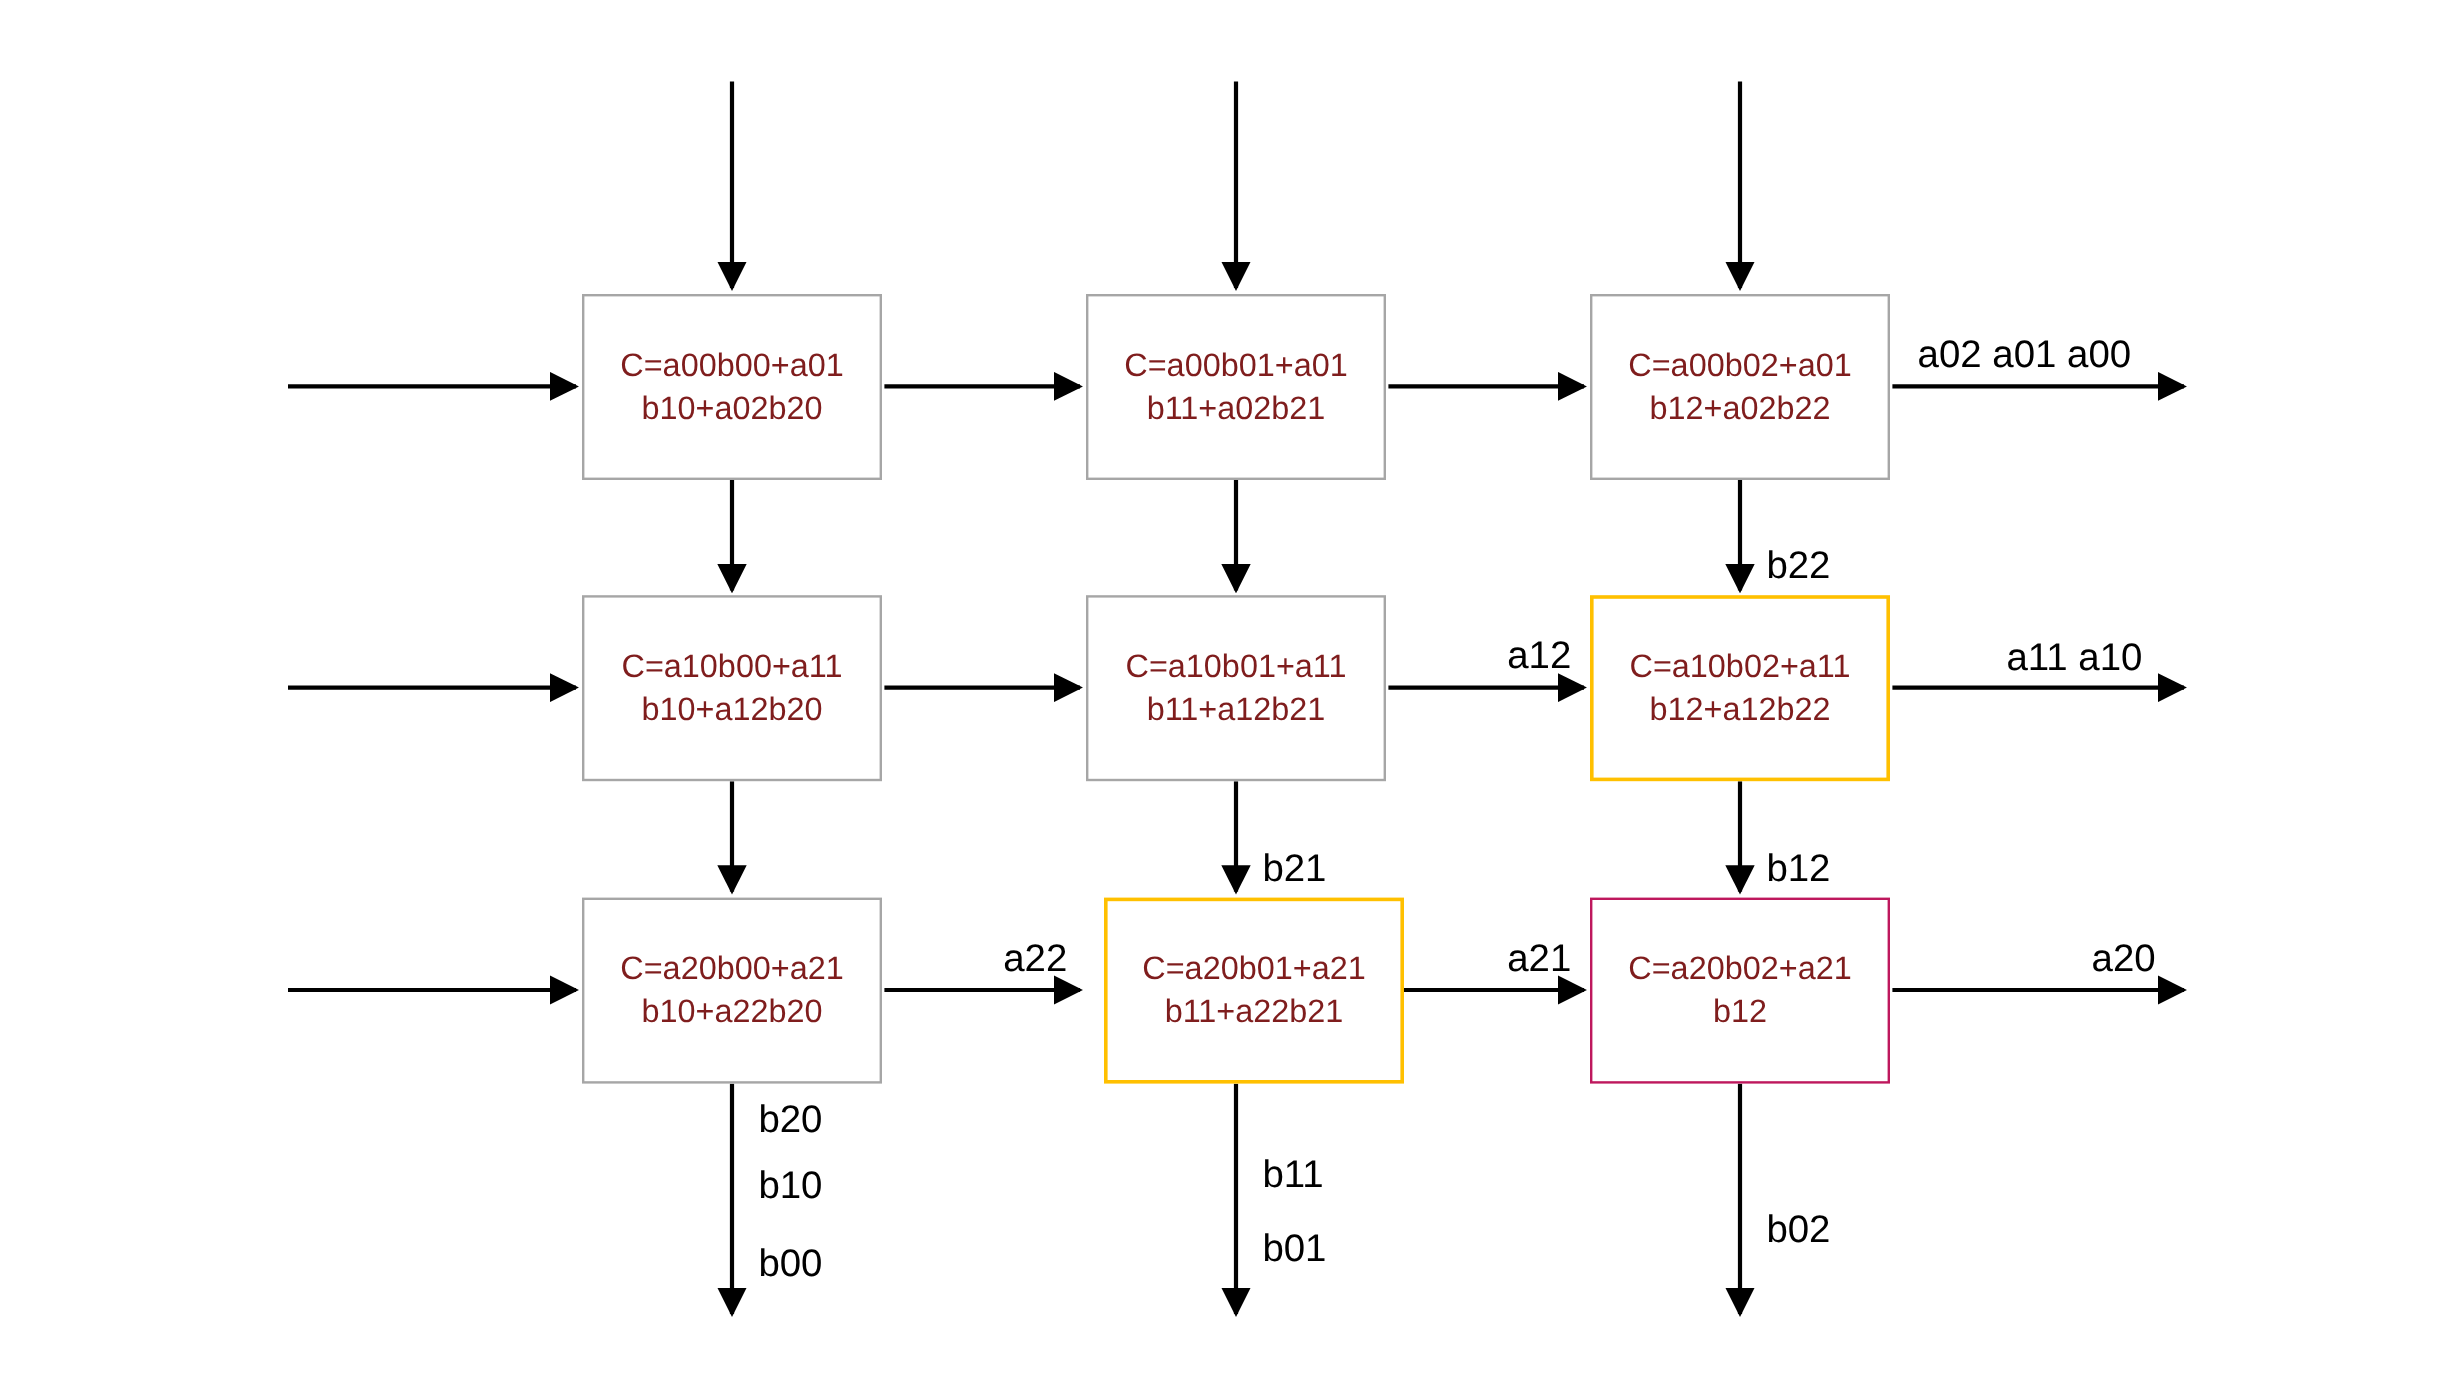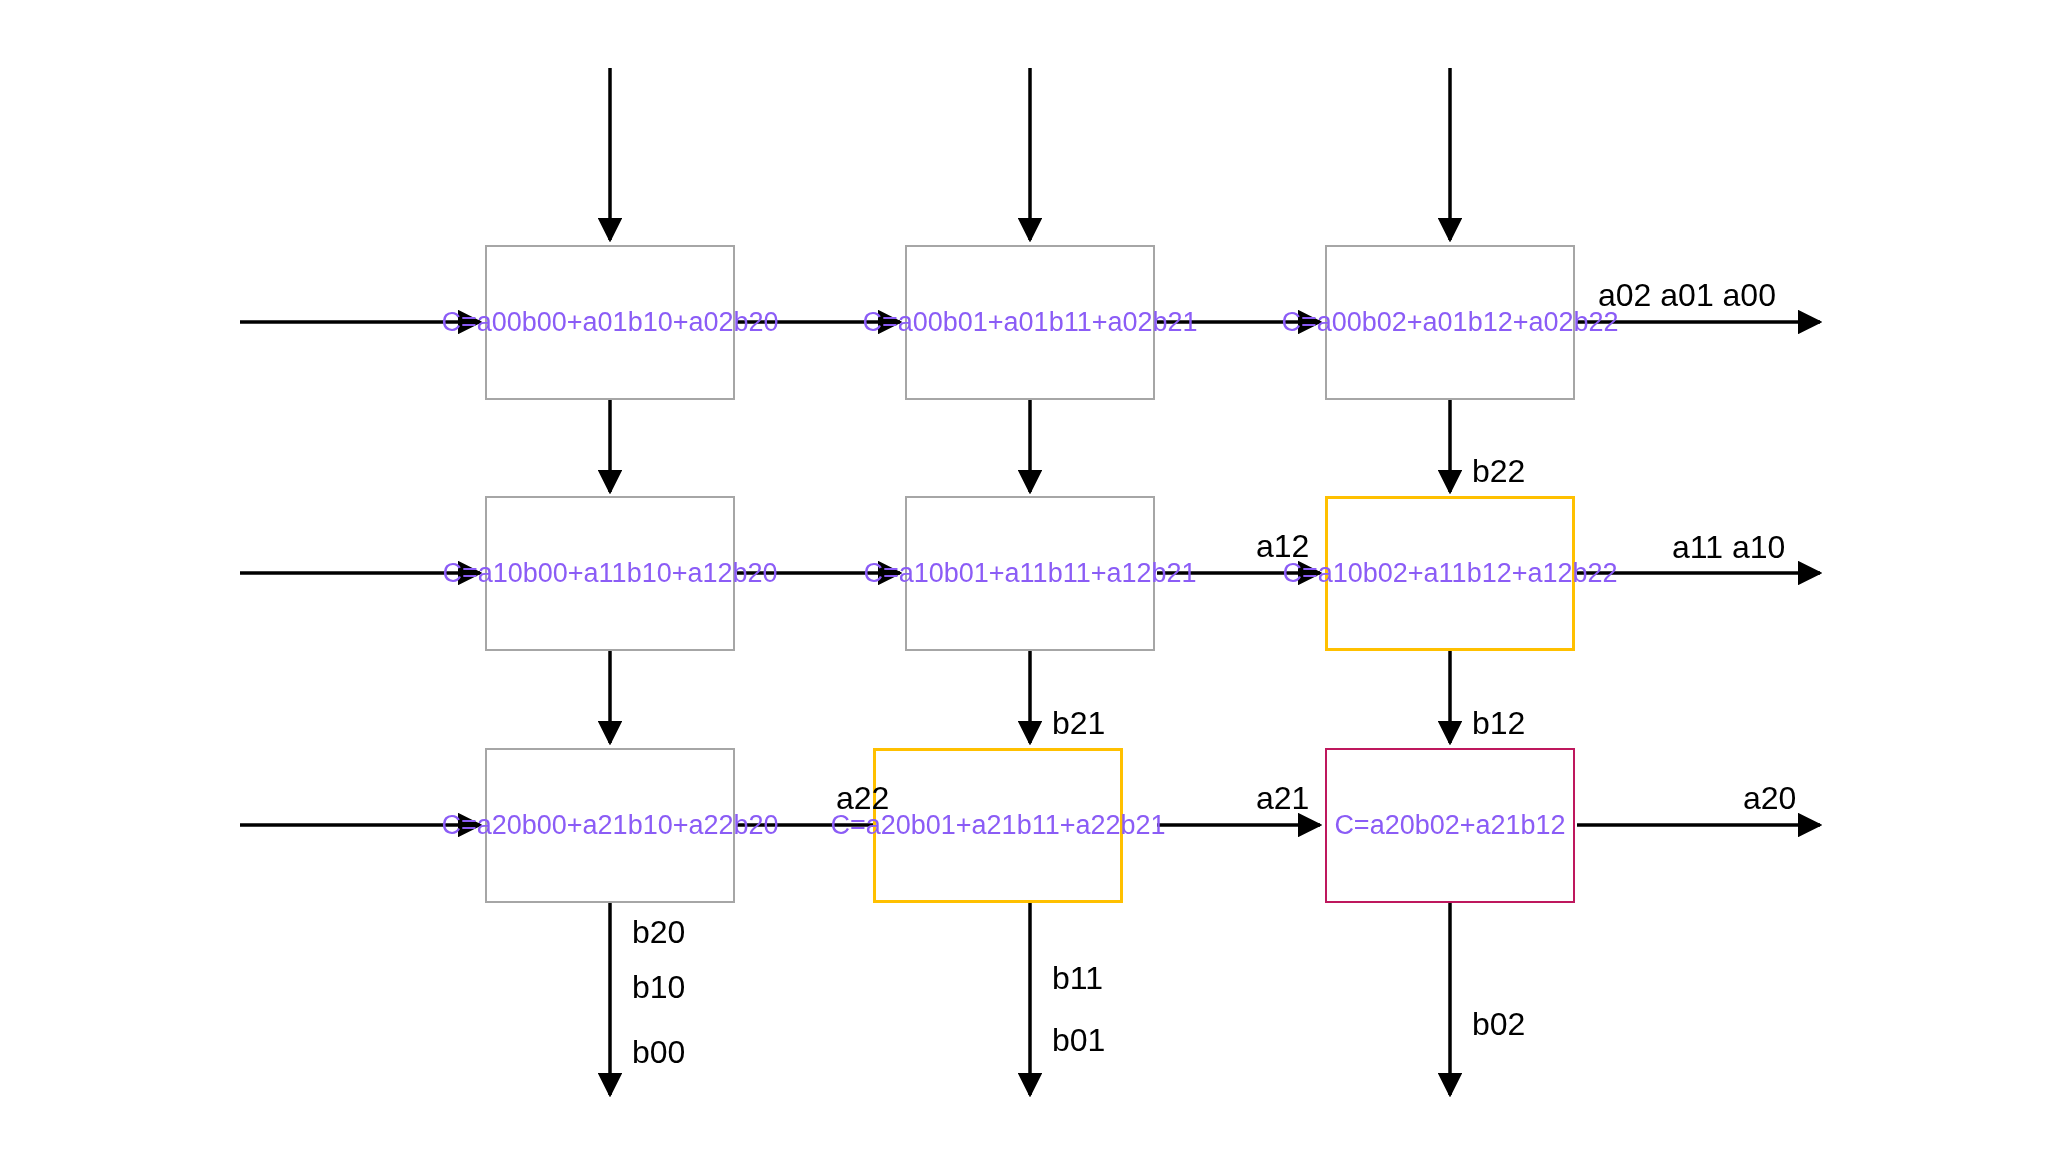--- a/index.html
+++ b/index.html
@@ -6,22 +6,22 @@
   html,body{margin:0;padding:0;background:#ffffff;}
   body{width:2048px;height:1152px;position:relative;overflow:hidden;
        font-family:"Liberation Sans","DejaVu Sans",sans-serif;color:#000;}
   #canvas{position:absolute;left:0;top:0;width:2048px;height:1152px;}
   svg.wires{position:absolute;left:0;top:0;width:2048px;height:1152px;pointer-events:none;}
 
   .title{position:absolute;left:60px;top:26px;font-size:40px;line-height:1.2;color:#000;white-space:nowrap;}
 
   .pe{position:absolute;box-sizing:border-box;width:250px;height:155px;
       background:#ffffff;border:2px solid #a6a6a6;
-      display:flex;align-items:center;justify-content:center;
-      font-size:27px;line-height:1.30;text-align:center;color:#8b5cf6;}
+      display:flex;flex-direction:column;align-items:center;justify-content:center;
+      font-size:27px;line-height:1.30;text-align:center;color:#7f1d1d;}
   .pe .l1,.pe .l2{display:block;white-space:nowrap;}
   .pe.accent-orange{border:3px solid #FFC000;}
   .pe.accent-blue{border:2px solid #be185d;}
 
   .lbl{position:absolute;font-size:32px;line-height:1;white-space:nowrap;color:#000;}
 </style>
 </head>
 <body>
 
 <div id="canvas">
@@ -92,21 +92,21 @@
   </div>
   <div class="pe accent-orange" style="left:1325px;top:496px;">
     <span class="l1">C=a10b02+a11</span>
     <span class="l2">b12+a12b22</span>
   </div>
 
   <div class="pe" style="left:485px;top:748px;">
     <span class="l1">C=a20b00+a21</span>
     <span class="l2">b10+a22b20</span>
   </div>
-  <div class="pe accent-orange" style="left:873px;top:748px;">
+  <div class="pe accent-orange" style="left:920px;top:748px;">
     <span class="l1">C=a20b01+a21</span>
     <span class="l2">b11+a22b21</span>
   </div>
   <div class="pe accent-blue" style="left:1325px;top:748px;">
     <span class="l1">C=a20b02+a21</span>
     <span class="l2">b12</span>
   </div>
 
   <div class="lbl" style="left:1598px;top:279px;">a02  a01  a00</div>
   <div class="lbl" style="left:1672px;top:531px;">a11  a10</div>

